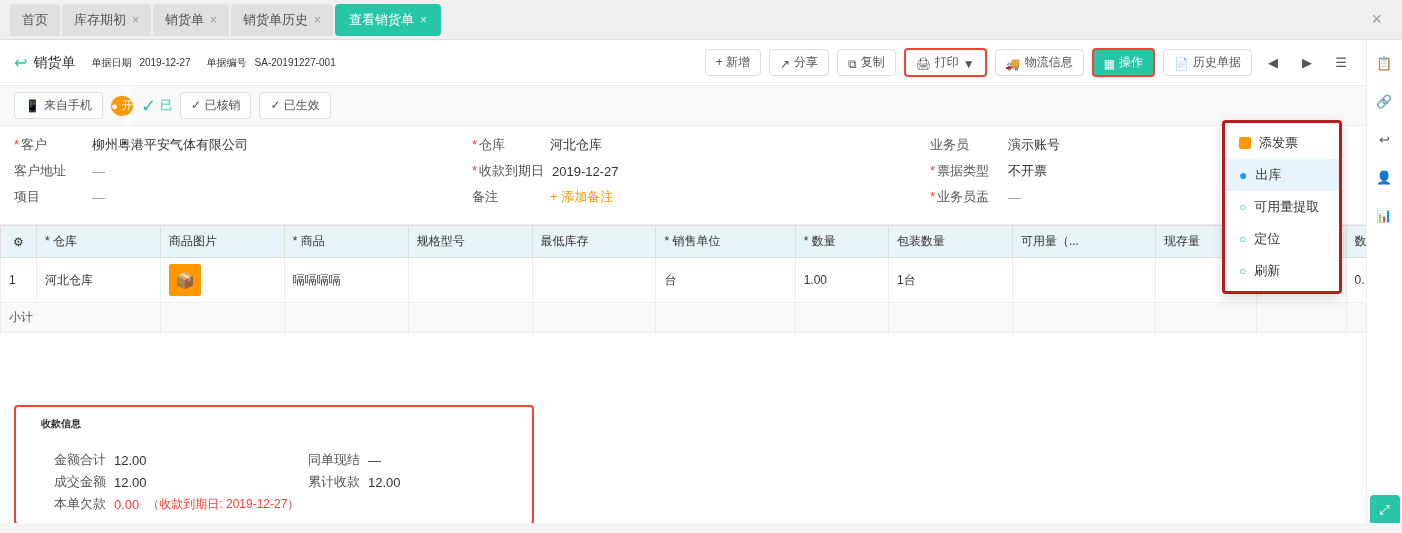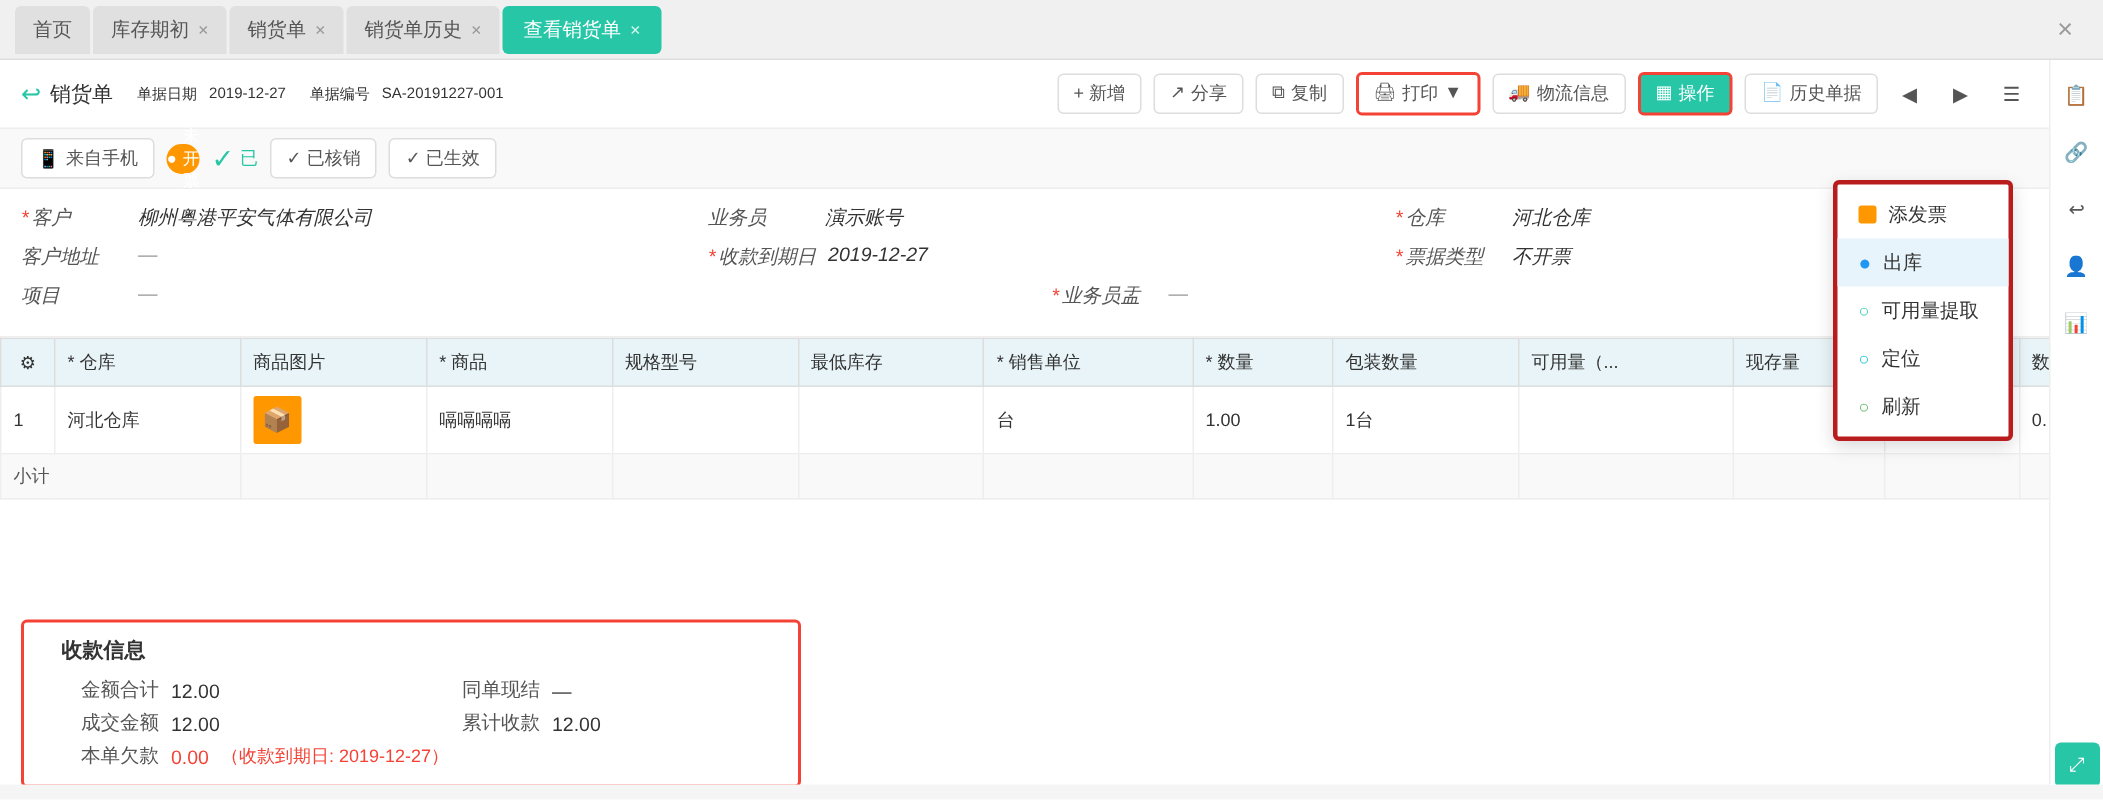--- a/index.html
+++ b/index.html
@@ -29,21 +29,21 @@
     .doc-header {
       display: flex; align-items: center; padding: 8px 14px; border-bottom: 1px solid #eee;
       background: #fff; gap: 16px; flex-shrink: 0;
     }
     .doc-title { display: flex; align-items: center; gap: 6px; font-size: 14px; font-weight: 500; }
     .doc-title .icon { color: #26c6a6; font-size: 16px; }
     .doc-meta { display: flex; align-items: center; gap: 8px; font-size: 10px; color: #555; }
     .doc-meta span { color: #333; }
     .header-actions { margin-left: auto; display: flex; align-items: center; gap: 8px; }
     .btn-action {
-      display: flex; align-items: flex-start; gap: 4px; padding: 4px 10px; border: 1px solid #ddd;
+      display: flex; align-items: flex-end; gap: 4px; padding: 4px 10px; border: 1px solid #ddd;
       border-radius: 4px; background: #fff; cursor: pointer; font-size: 12px; color: #555;
     }
     .btn-cancelled { background: #fff; border: 1px solid #26c6a6; color: #26c6a6; border-radius: 4px; padding: 4px 10px; }
     .btn-effective { background: #fff; border: 1px solid #26c6a6; color: #26c6a6; border-radius: 4px; padding: 4px 10px; }
     .icon-btn { width: 26px; height: 26px; display: flex; align-items: center; justify-content: center; cursor: pointer; color: #555; }
 
     
     .doc-toolbar {
       display: flex; align-items: center; padding: 6px 14px; border-bottom: 1px solid #eee;
       background: #f9f9f9; gap: 8px; flex-shrink: 0;
@@ -52,21 +52,21 @@
       display: flex; align-items: center; gap: 4px; padding: 4px 10px; border: 1px solid #ddd;
       border-radius: 4px; background: #fff; cursor: pointer; font-size: 12px; color: #555;
     }
     .btn-orange { background: #ff9800; color: #fff; border-color: #ff9800; border-radius: 50%; width: 20px; height: 20px; display: flex; align-items: center; justify-content: center; font-size: 11px; }
 
     
     .form-section {
       padding: 10px 14px; border-bottom: 1px solid #eee; flex-shrink: 0;
     }
     .form-row { display: flex; align-items: center; margin-bottom: 8px; gap: 0; }
-    .form-field { display: flex; flex: 1; font-style: italic; }
+    .form-field { display: flex; align-items: center; flex: 1; }
     .field-label { color: #555; font-size: 13px; white-space: nowrap; min-width: 70px; }
     .field-label.required::before { content: '*'; color: #f44336; margin-right: 2px; }
     .field-value { color: #333; font-size: 13px; padding: 0 8px; }
     .field-dash { color: #999; }
 
     
     .table-container { flex: 1; overflow: hidden; }
     table { width: 100%; border-collapse: collapse; font-size: 12px; }
     thead tr { background: #e8f4f8; }
     thead th {
@@ -78,21 +78,21 @@
     .subtotal-row td { background: #f9f9f9; color: #555; }
     .col-settings { width: 36px; text-align: center; }
     .product-img { width: 32px; height: 32px; background: #ff9800; border-radius: 2px; display: flex; align-items: center; justify-content: center; }
 
     
     .bottom-panel { display: flex; flex-shrink: 0; }
     .payment-info {
       width: 520px; border: 2px solid #f44336; border-radius: 4px; margin: 8px 14px;
       padding: 10px 14px; background: #fff;
     }
-    .payment-title { font-weight: bold; font-size: 14px; margin-bottom: 8px; padding-left: 11px; }
+    .payment-title { font-weight: bold; font-size: 10px; margin-bottom: 20px; padding-left: 11px; }
     .payment-grid { display: grid; grid-template-columns: 1fr 1fr; gap: 4px 20px; }
     .payment-row { display: flex; align-items: center; gap: 8px; font-size: 13px; }
     .payment-label { color: #555; white-space: nowrap; margin-left: 24px; }
     .payment-value { color: #333; }
     .payment-red { color: #f44336; }
     .payment-date { color: #f44336; font-size: 12px; }
 
     
     .right-sidebar {
       position: absolute; right: 0; top: 40px; width: 36px; height: calc(533px - 40px);
@@ -221,46 +221,50 @@
       </div>
     </div>
 
     <div class="form-section">
       <div class="form-row">
         <div class="form-field">
           <span class="field-label required">客户</span>
           <span class="field-value">柳州粤港平安气体有限公司</span>
         </div>
         <div class="form-field">
+          <span class="field-label required">仓库</span>
+          <span class="field-value">河北仓库</span>
+        </div>
+        <div class="form-field">
           <span class="field-label">业务员</span>
           <span class="field-value">演示账号</span>
         </div>
-        <div class="form-field">
-          <span class="field-label required">仓库</span>
-          <span class="field-value">河北仓库</span>
-        </div>
       </div>
       <div class="form-row">
         <div class="form-field">
           <span class="field-label">客户地址</span>
           <span class="field-value field-dash">—</span>
         </div>
         <div class="form-field">
           <span class="field-label required">收款到期日</span>
           <span class="field-value">2019-12-27</span>
         </div>
         <div class="form-field">
           <span class="field-label required">票据类型</span>
           <span class="field-value">不开票</span>
         </div>
       </div>
       <div class="form-row">
         <div class="form-field">
           <span class="field-label">项目</span>
           <span class="field-value field-dash">—</span>
+        </div>
+        <div class="form-field">
+          <span class="field-label">备注</span>
+          <span class="field-value" style="color:#ff9800; cursor:pointer;">+ 添加备注</span>
         </div>
         <div class="form-field">
           <span class="field-label required">业务员盂</span>
           <span class="field-value field-dash">—</span>
         </div>
       </div>
     </div>
 
     <div class="table-container">
       <table>

